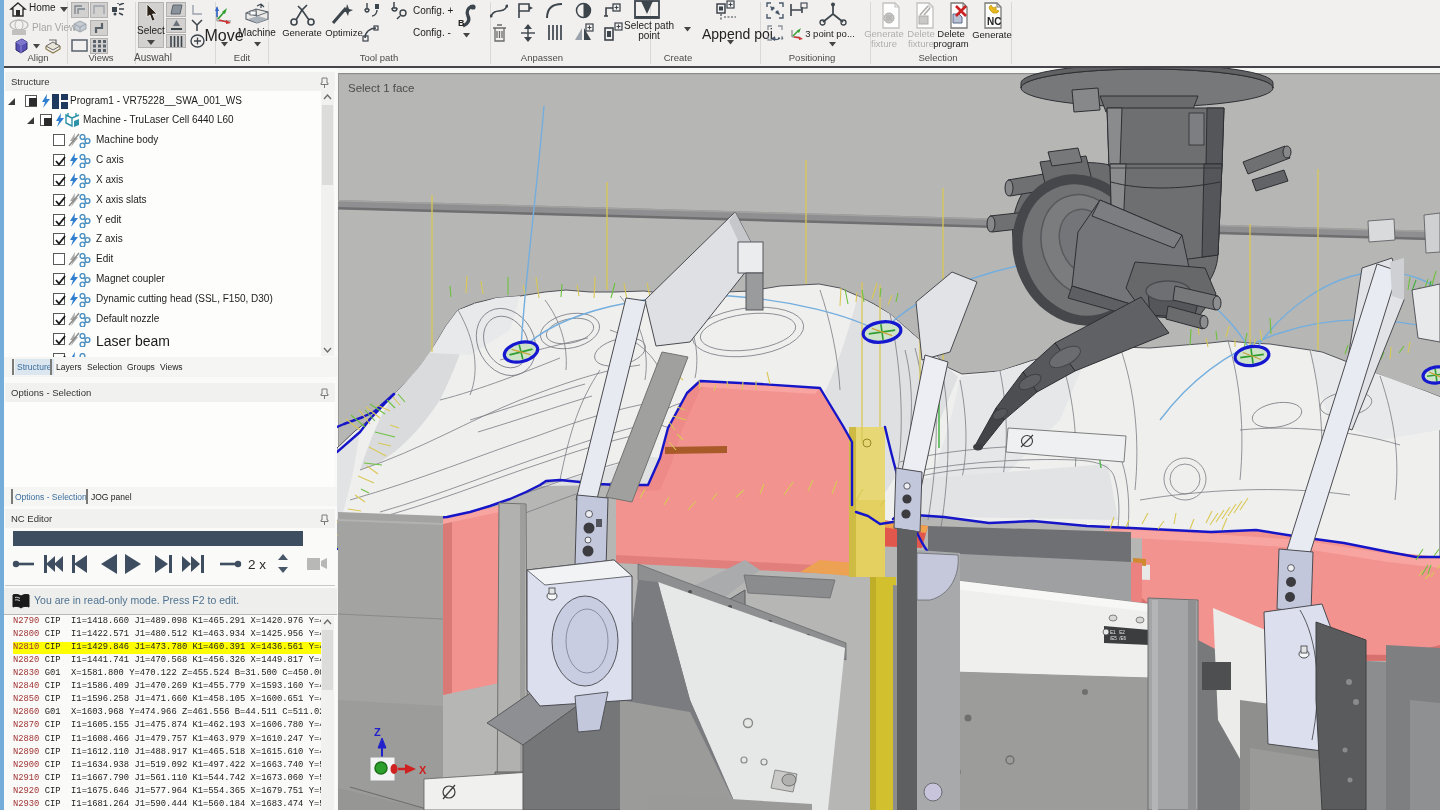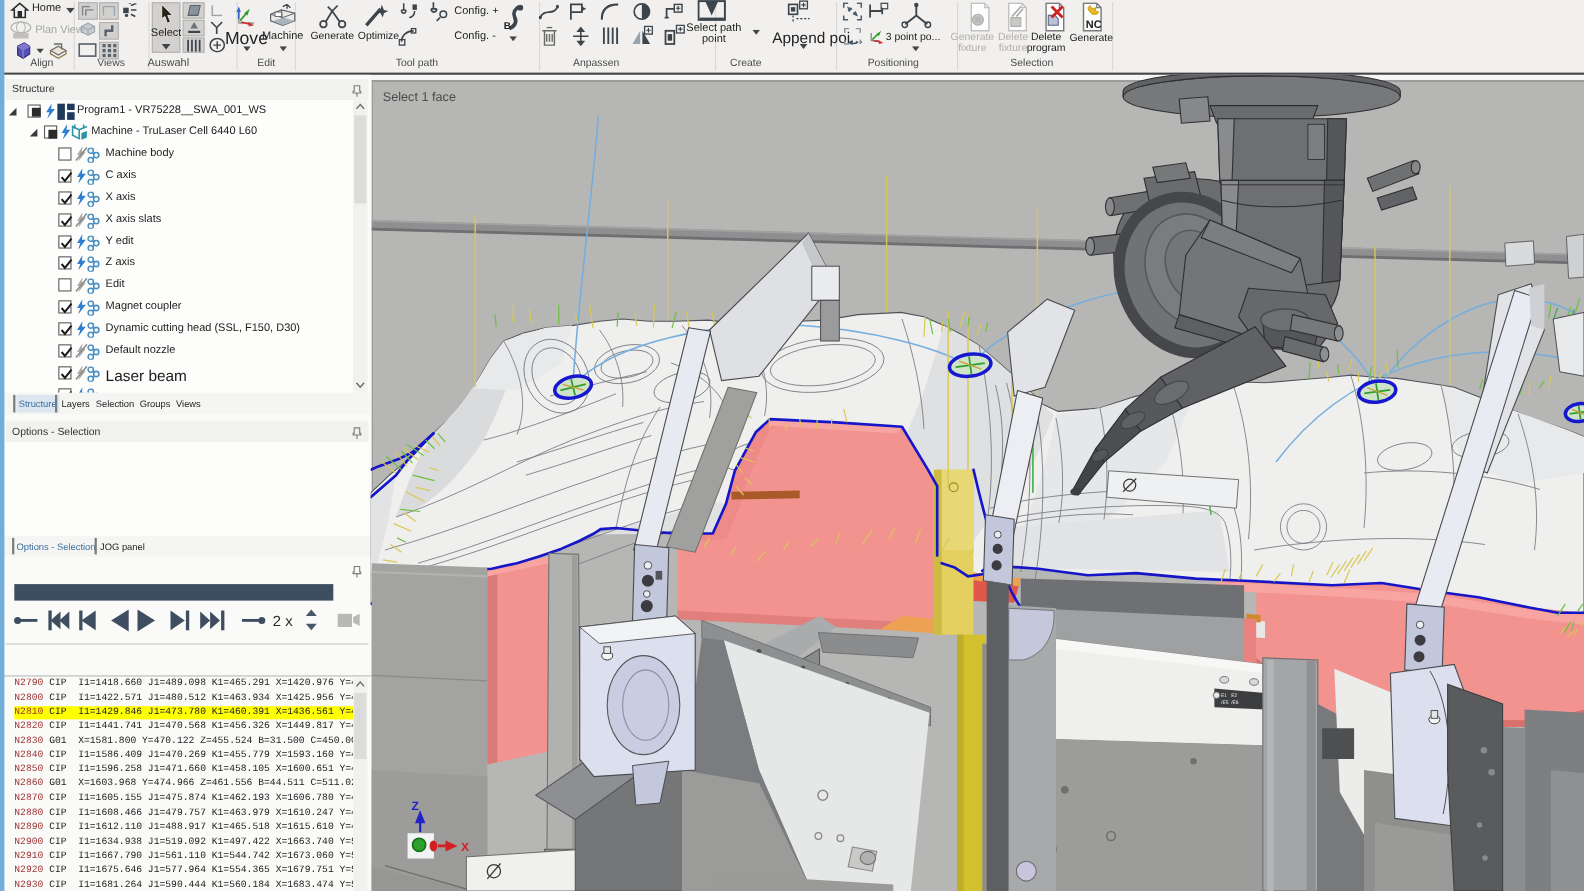--- a/index.html
+++ b/index.html
@@ -550,20 +550,21 @@
     <svg style="position:absolute;left:320px;top:320px" width="9" height="12">
       <path d="M2,1 L7,1 L7,6 L8,6 L8,7.5 L1,7.5 L1,6 L2,6 Z M4.5,7.5 L4.5,11" stroke="#7a7a78" stroke-width="1" fill="none"></path>
     </svg>
   <div style="position:absolute;left:5px;top:334px;width:329px;height:85px;background:#fdfdfc"></div>
   <div style="position:absolute;left:0;top:419px;width:337px;height:19px;background:#f5f5f3">
     <div style="position:absolute;left:11px;top:2px;width:1.5px;height:15px;background:#7a7a78"></div>
     <div class="tab" style="left:15px;color:#3b6e9f">Options - Selection</div>
     <div style="position:absolute;left:86px;top:2px;width:1.5px;height:15px;background:#7a7a78"></div>
     <div class="tab" style="left:91px;color:#222">JOG panel</div>
   </div>
+  <div class="hdr" style="top:441px">NC Editor</div>
     <svg style="position:absolute;left:320px;top:446px" width="9" height="12">
       <path d="M2,1 L7,1 L7,6 L8,6 L8,7.5 L1,7.5 L1,6 L2,6 Z M4.5,7.5 L4.5,11" stroke="#7a7a78" stroke-width="1" fill="none"></path>
     </svg>
   <div style="position:absolute;left:13px;top:463px;width:290px;height:15px;background:#3d4e60"></div>
   <svg style="position:absolute;left:10px;top:482px" width="330" height="30">
 <circle cx="6" cy="14" r="3.2" fill="#3e4e60"></circle>
       <rect x="8" y="12.7" width="16" height="2.6" fill="#3e4e60"></rect>
 <rect x="34" y="5" width="3" height="18" fill="#3e4e60"></rect>
       <polygon points="45,6 45,22 36,14" fill="#3e4e60"></polygon>
       <polygon points="53,6 53,22 44,14" fill="#3e4e60"></polygon>
@@ -578,20 +579,27 @@
       <rect x="191" y="5" width="3" height="18" fill="#3e4e60"></rect>
 <rect x="210" y="12.7" width="16" height="2.6" fill="#3e4e60"></rect>
       <circle cx="228" cy="14" r="3.2" fill="#3e4e60"></circle>
 <text x="238" y="19" font-size="13.5" fill="#2b2b2b" font-family="Liberation Sans">2 x</text>
 <polygon points="273,10 268,4 278,4" fill="#48586a" transform="rotate(180 273 7)"></polygon>
 <polygon points="268,17 278,17 273,23" fill="#48586a"></polygon>
 <path d="M297,8 h13 v12 h-13 Z" fill="#b8b8b6"></path>
       <path d="M311,11 l6,-3 v11 l-6,-3 Z" fill="#b8b8b6"></path>
 </svg>
   <div style="position:absolute;left:5px;top:517px;width:330px;height:1px;background:#c8c8c6"></div>
+  <div style="position:absolute;left:0px;top:520px;width:337px;height:26px;background:#eeeeec">
+    <svg style="position:absolute;left:12px;top:6px" width="18" height="15">
+        <path d="M9,2 C6,0 2,0 1,1 L1,13 C3,12 7,12 9,14 C11,12 15,12 17,13 L17,1 C16,0 12,0 9,2 Z M9,2 L9,14" fill="#1a1a1a" stroke="#1a1a1a"></path>
+        <path d="M3,3.5 C5,3 7,3.5 8,4.5 M3,6 C5,5.5 7,6 8,7" stroke="#fff" stroke-width="0.8" fill="none"></path>
+      </svg>
+    <div style="position:absolute;left:34px;top:6px;font-size:10.5px;color:#4f7391">You are in read-only mode. Press F2 to edit.</div>
+  </div>
   <div style="position:absolute;left:0;top:546px;width:337px;height:1px;background:#b8b8b6"></div>
   <div style="position:absolute;left:13px;top:548.0px;width:308px;height:12.4px;font-family:'Liberation Mono',monospace;font-size:8.8px;white-space:pre;overflow:hidden"><span style="color:#a03636">N2790</span> <span style="color:#222">CIP  I1=1418.660 J1=489.098 K1=465.291 X=1420.976 Y=48</span></div>
 <div style="position:absolute;left:13px;top:561.0px;width:308px;height:12.4px;font-family:'Liberation Mono',monospace;font-size:8.8px;white-space:pre;overflow:hidden"><span style="color:#a03636">N2800</span> <span style="color:#222">CIP  I1=1422.571 J1=480.512 K1=463.934 X=1425.956 Y=47</span></div>
 <div style="position:absolute;left:13px;top:574.1px;width:308px;height:12.4px;background:#ffff00;font-family:'Liberation Mono',monospace;font-size:8.8px;white-space:pre;overflow:hidden"><span style="color:#a03636">N2810</span> <span style="color:#222">CIP  I1=1429.846 J1=473.780 K1=460.391 X=1436.561 Y=47</span></div>
 <div style="position:absolute;left:13px;top:587.1px;width:308px;height:12.4px;font-family:'Liberation Mono',monospace;font-size:8.8px;white-space:pre;overflow:hidden"><span style="color:#a03636">N2820</span> <span style="color:#222">CIP  I1=1441.741 J1=470.568 K1=456.326 X=1449.817 Y=47</span></div>
 <div style="position:absolute;left:13px;top:600.2px;width:308px;height:12.4px;font-family:'Liberation Mono',monospace;font-size:8.8px;white-space:pre;overflow:hidden"><span style="color:#a03636">N2830</span> <span style="color:#222">G01  X=1581.800 Y=470.122 Z=455.524 B=31.500 C=450.000</span></div>
 <div style="position:absolute;left:13px;top:613.2px;width:308px;height:12.4px;font-family:'Liberation Mono',monospace;font-size:8.8px;white-space:pre;overflow:hidden"><span style="color:#a03636">N2840</span> <span style="color:#222">CIP  I1=1586.409 J1=470.269 K1=455.779 X=1593.160 Y=47</span></div>
 <div style="position:absolute;left:13px;top:626.3px;width:308px;height:12.4px;font-family:'Liberation Mono',monospace;font-size:8.8px;white-space:pre;overflow:hidden"><span style="color:#a03636">N2850</span> <span style="color:#222">CIP  I1=1596.258 J1=471.660 K1=458.105 X=1600.651 Y=47</span></div>
 <div style="position:absolute;left:13px;top:639.4px;width:308px;height:12.4px;font-family:'Liberation Mono',monospace;font-size:8.8px;white-space:pre;overflow:hidden"><span style="color:#a03636">N2860</span> <span style="color:#222">G01  X=1603.968 Y=474.966 Z=461.556 B=44.511 C=511.026</span></div>
 <div style="position:absolute;left:13px;top:652.4px;width:308px;height:12.4px;font-family:'Liberation Mono',monospace;font-size:8.8px;white-space:pre;overflow:hidden"><span style="color:#a03636">N2870</span> <span style="color:#222">CIP  I1=1605.155 J1=475.874 K1=462.193 X=1606.780 Y=47</span></div>

